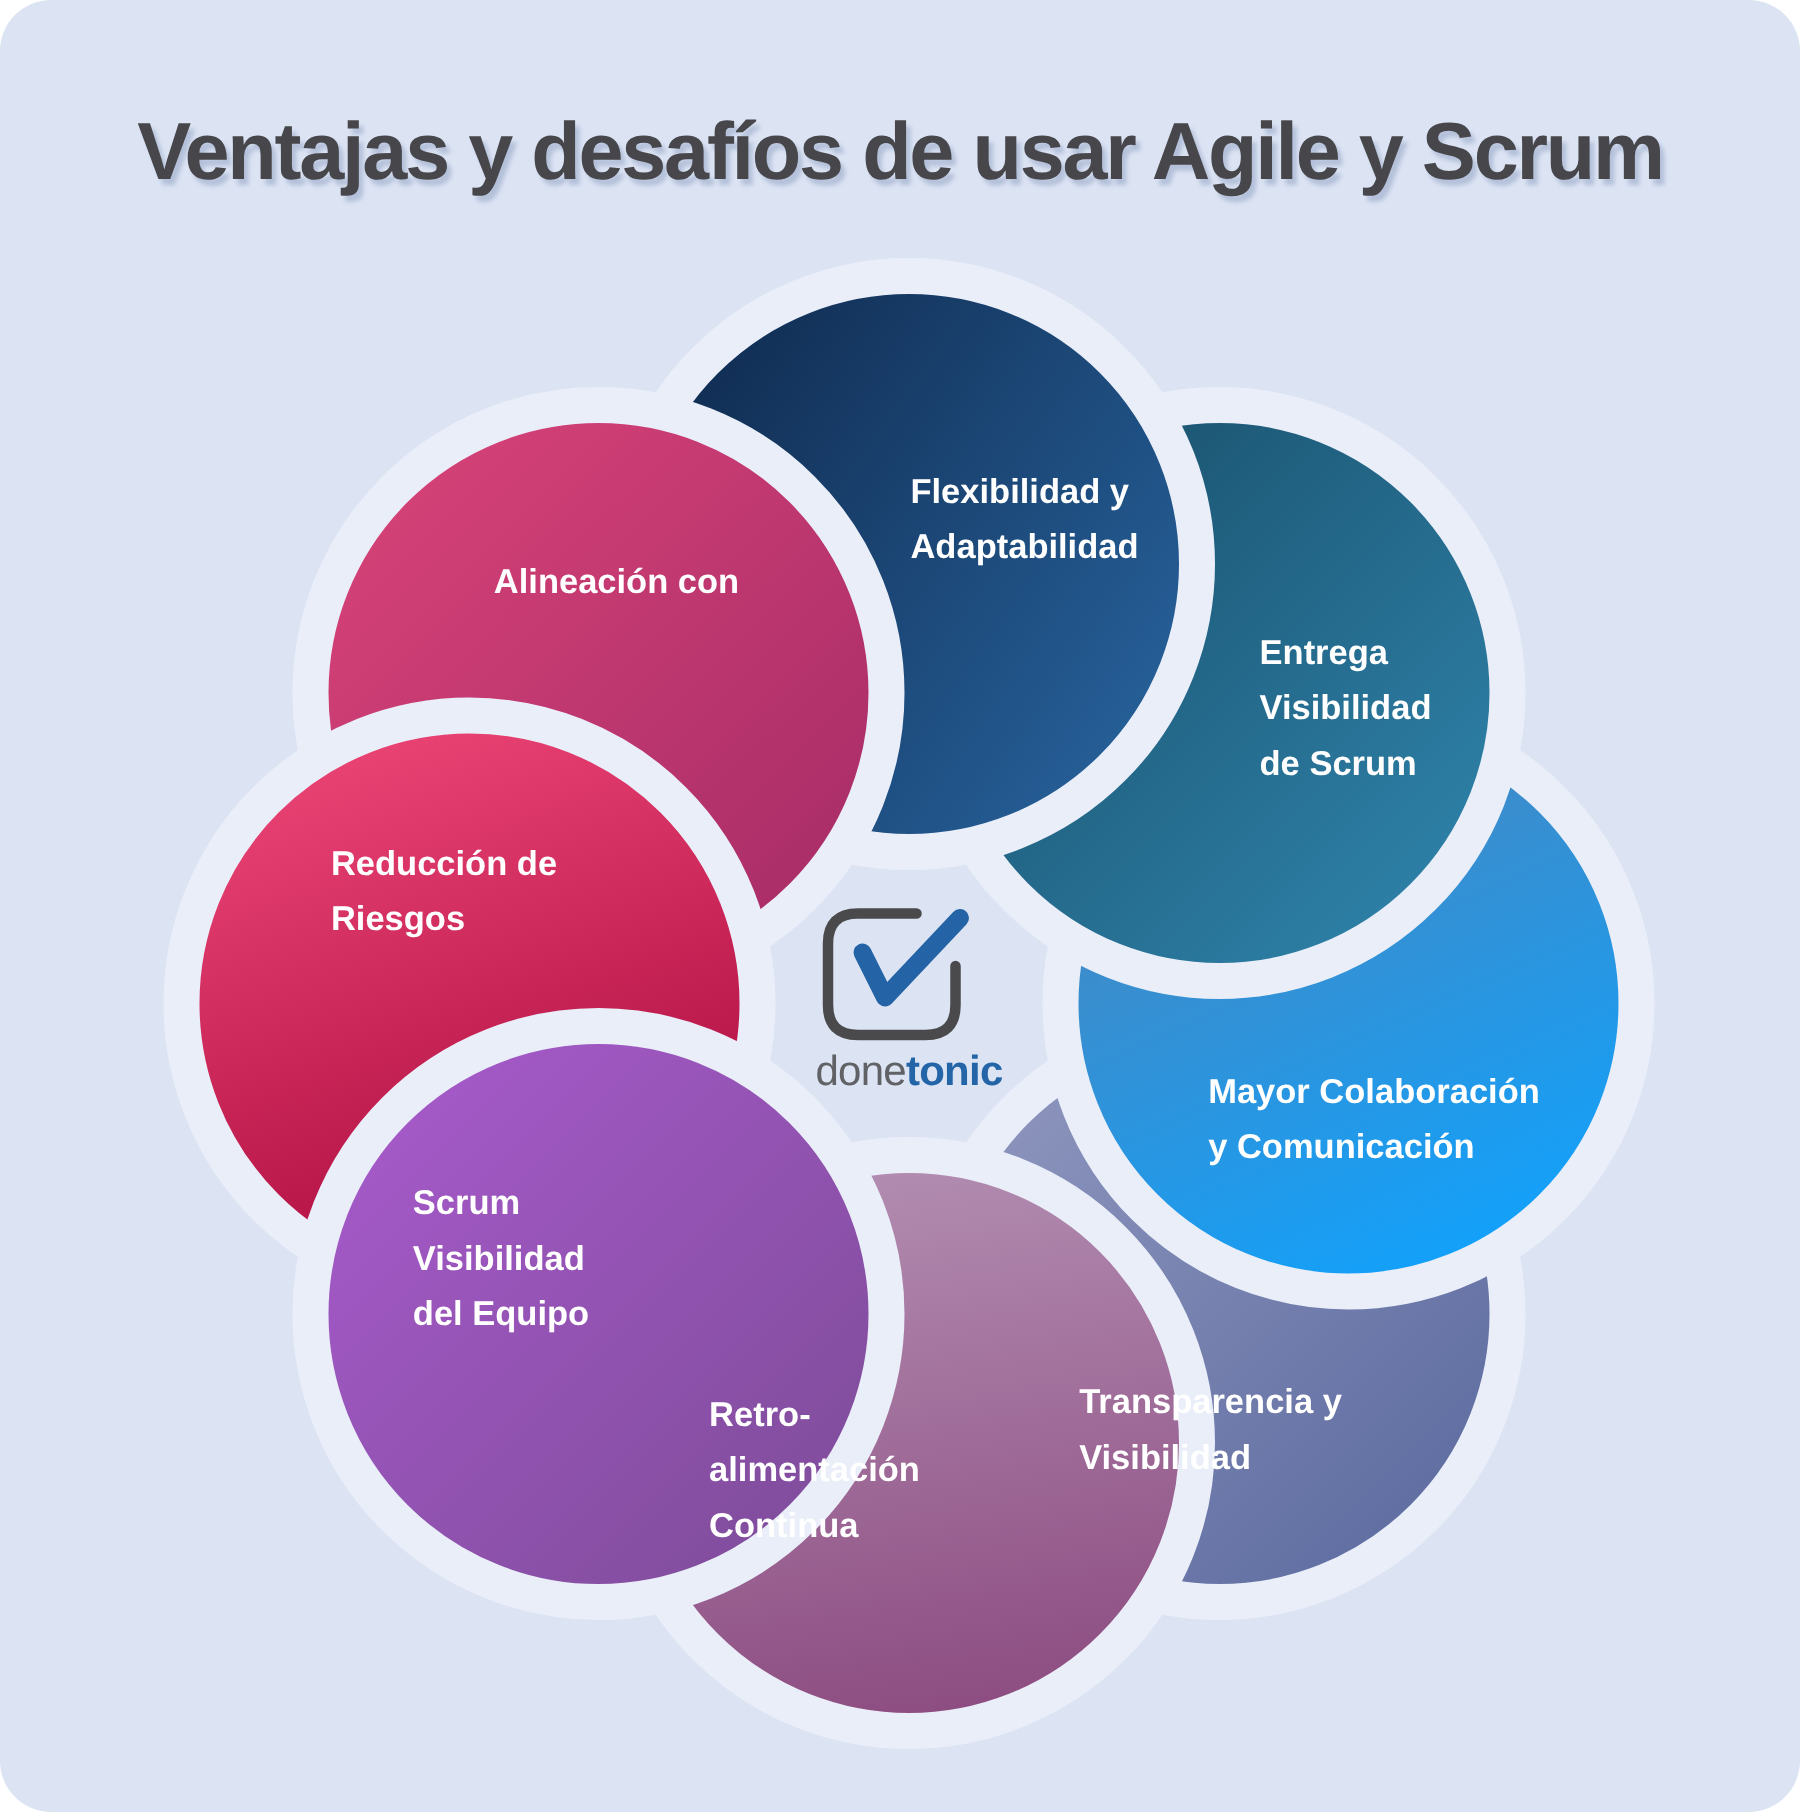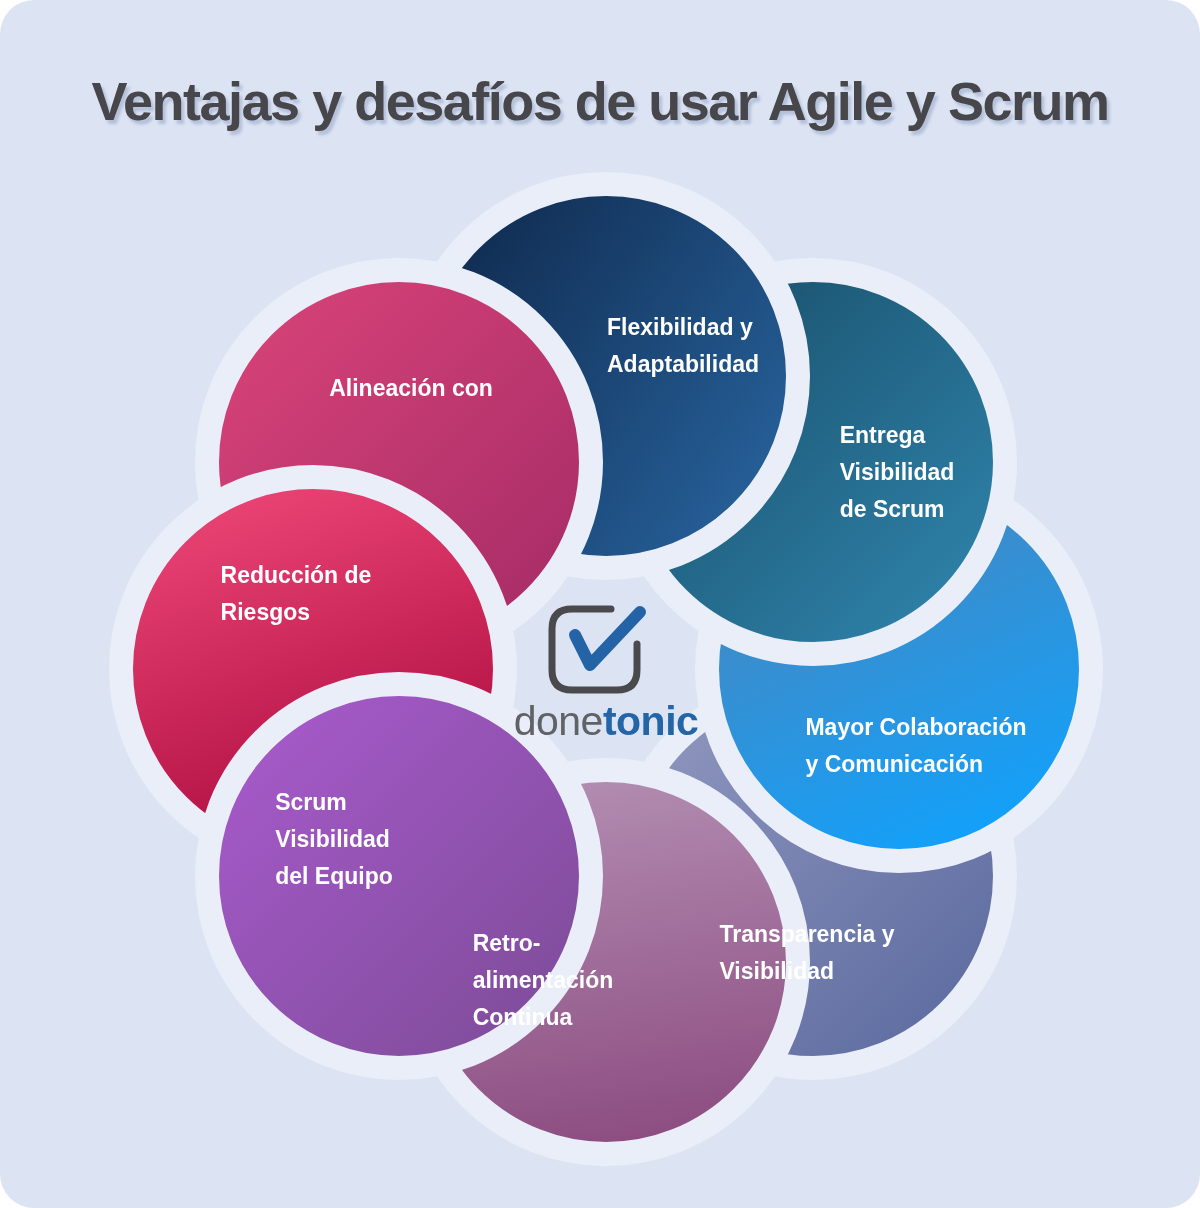--- a/index.html
+++ b/index.html
@@ -37,21 +37,21 @@
     position:absolute;
     left:606px;top:598px;
     width:0;height:0;
   }
   .logo-svg{position:absolute;left:-66px;top:0;}
   .wordmark{
     position:absolute;
     left:-150px;top:100px;
     width:300px;
     text-align:center;
-    font-size:41px;
+    font-size:28px;
     letter-spacing:-0.5px;
     color:#606265;
   }
   .wordmark .bold{font-weight:700;color:#2465a8;}
 </style>
 </head>
 <body>
 
 <div class="card">
 

